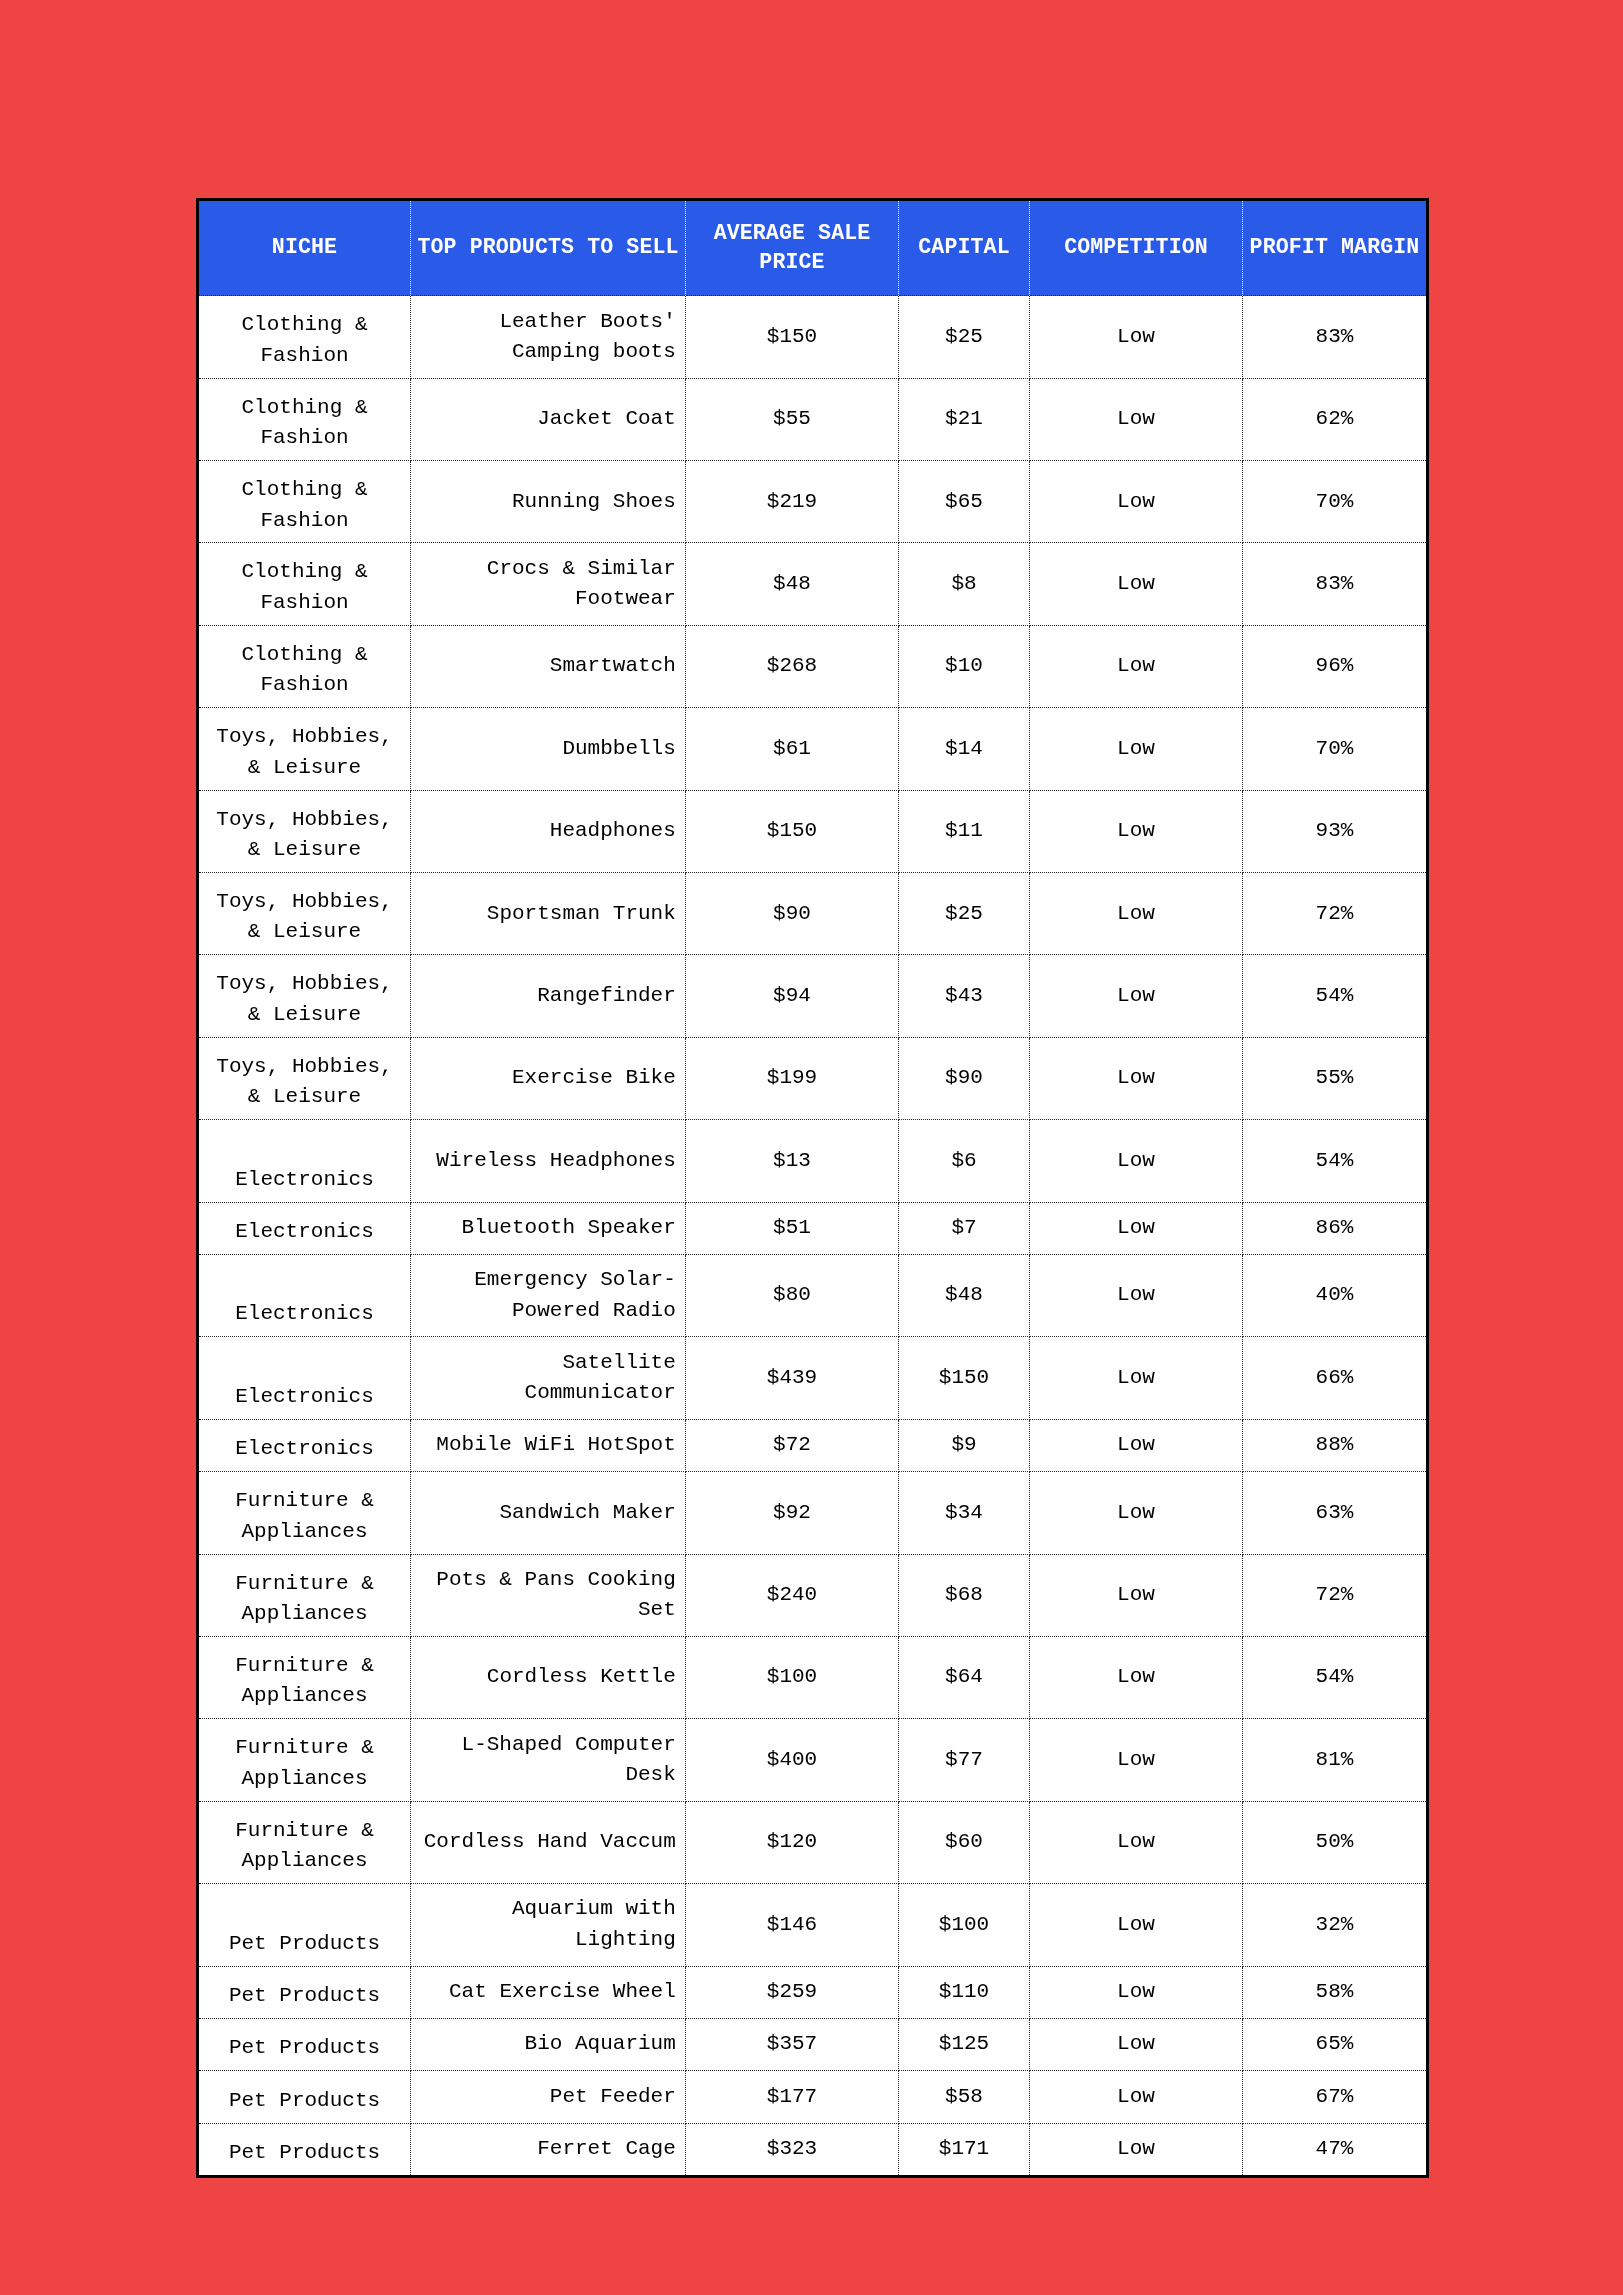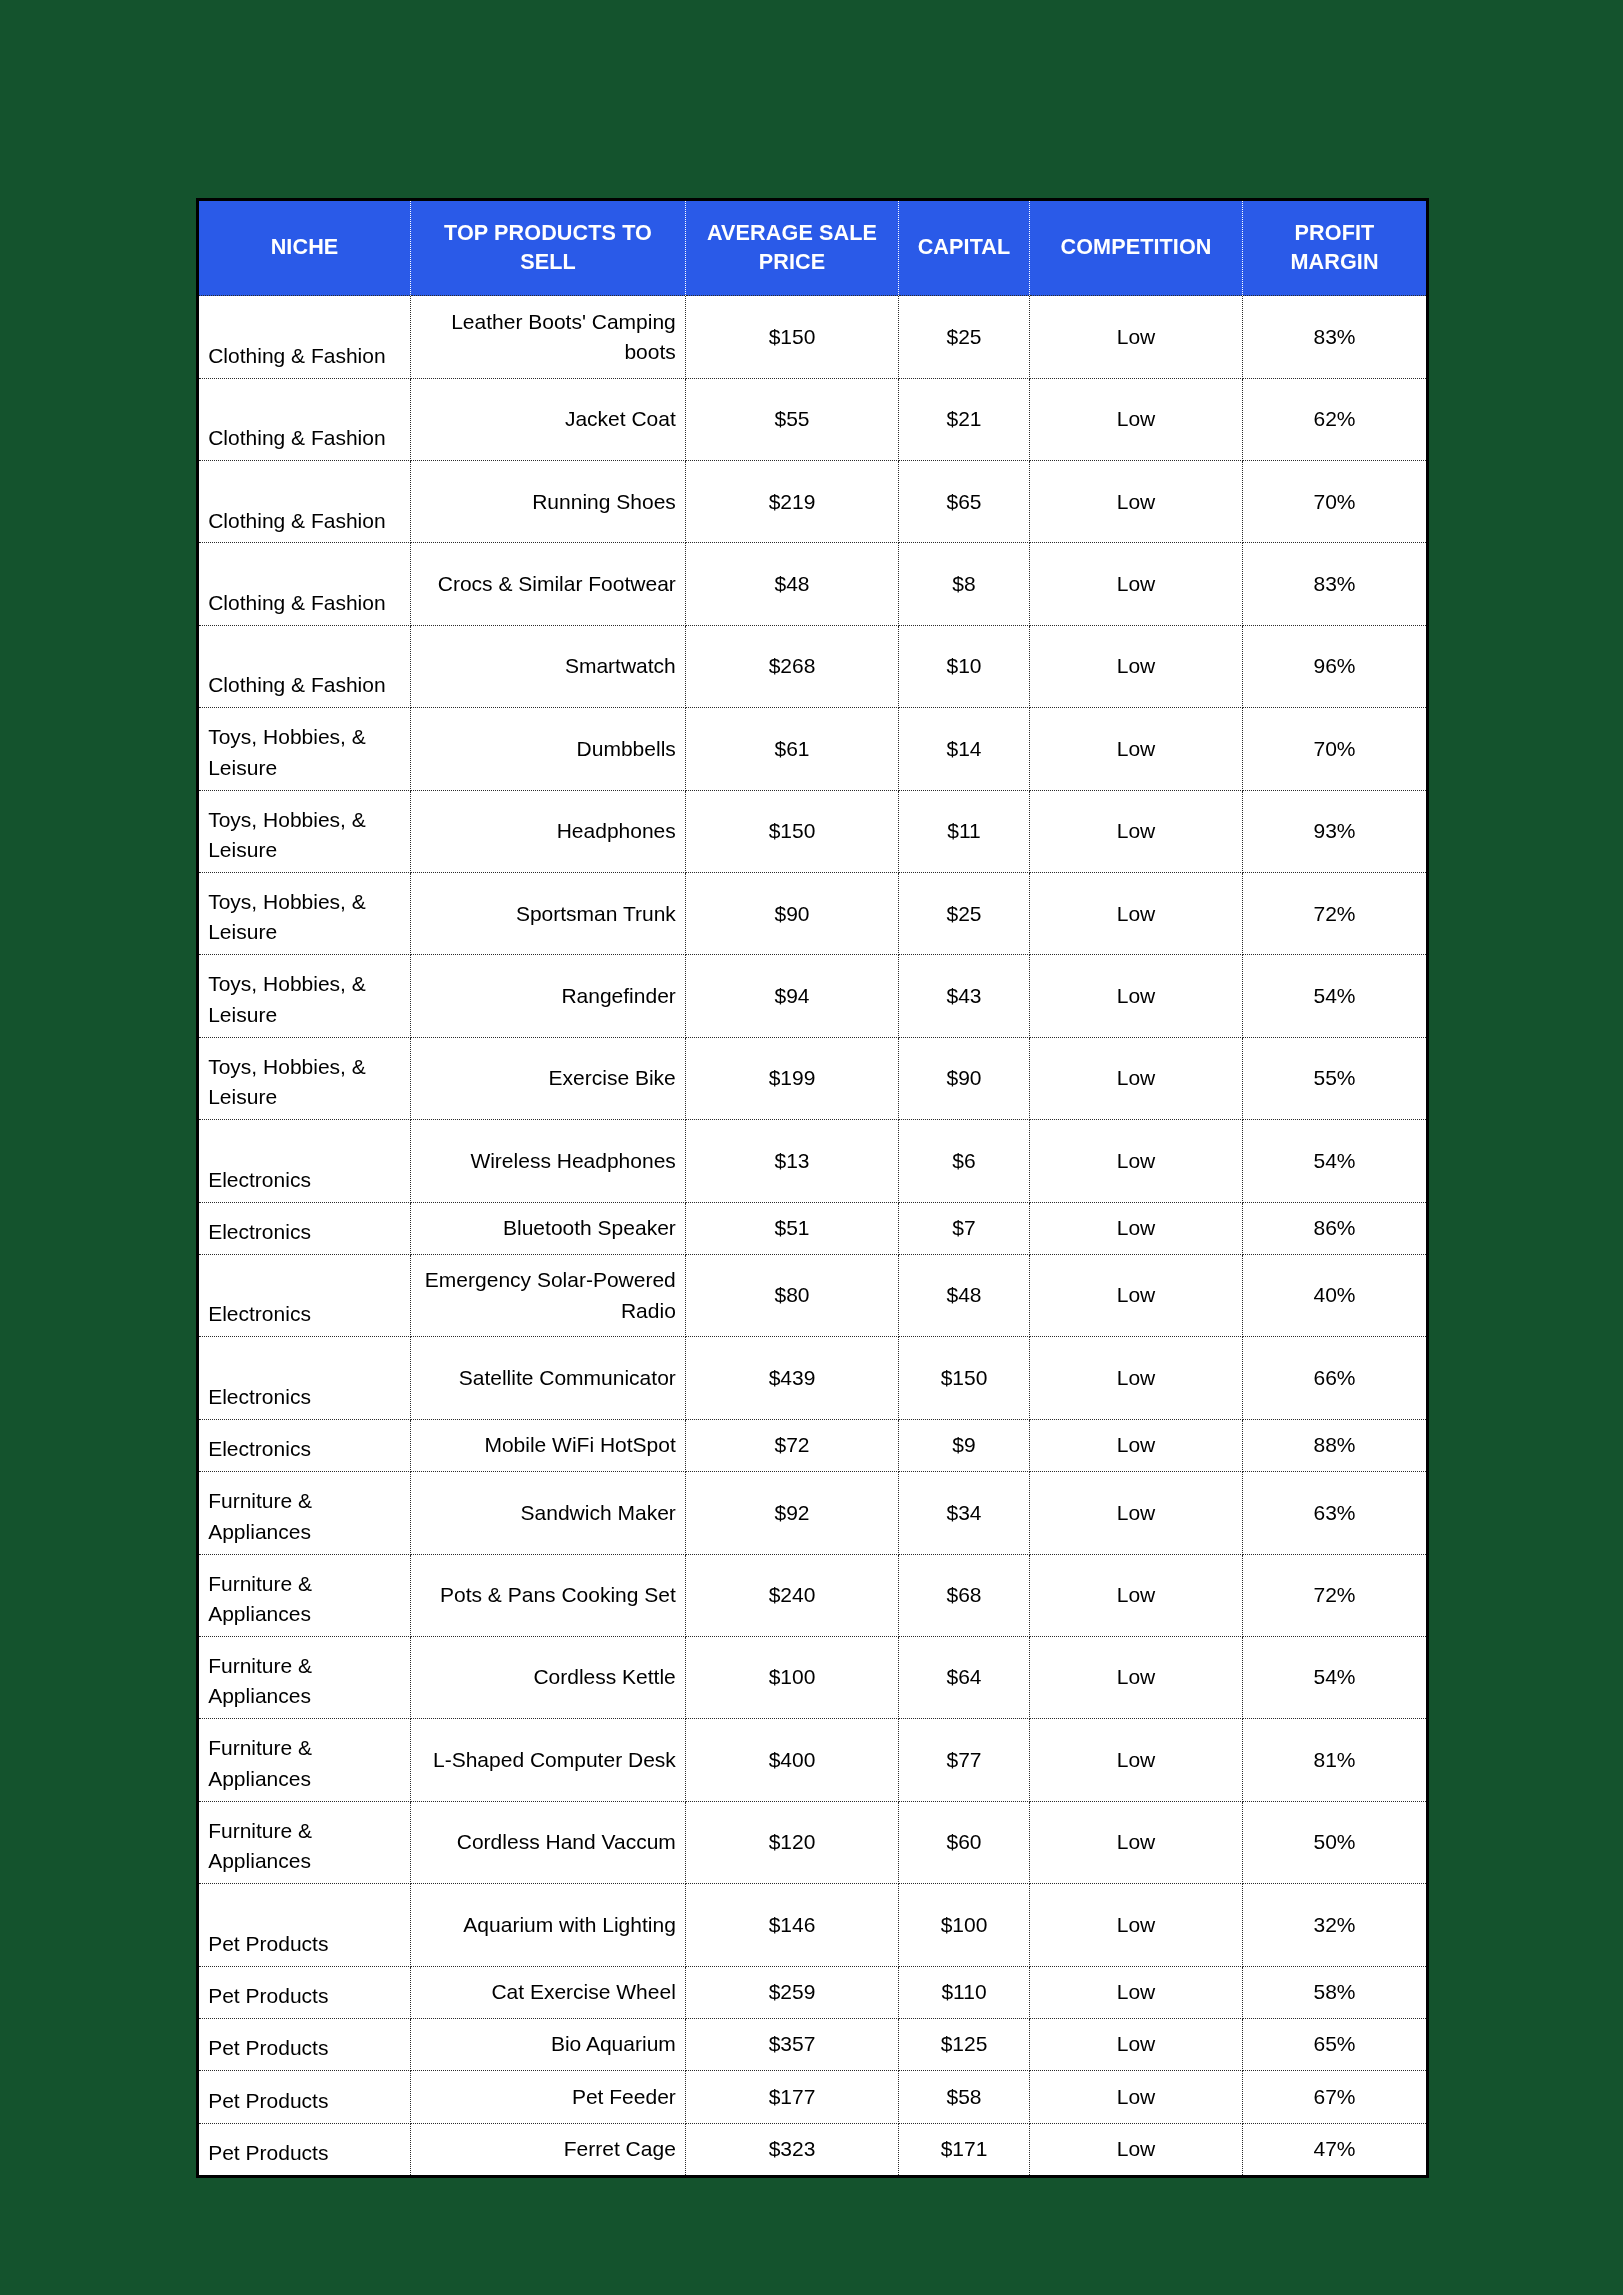--- a/index.html
+++ b/index.html
@@ -11,21 +11,22 @@
     width: 1623px;
     height: 2295px;
     font-family: "Liberation Sans", sans-serif;
     -webkit-font-smoothing: antialiased;
   }
 
   #page {
     position: relative;
     width: 1623px;
     height: 2295px;
-    background: #14532d;
+    background: #ef4444;
+    font-family: Liberation Mono, monospace;
   }
 
   #table-wrap {
     position: absolute;
     left: 196px;
     top: 198px;
     width: 1229px;
   }
 
   table.niche-table {
@@ -65,21 +66,21 @@
     font-size: 21px;
     line-height: 1.45;
     color: #000000;
     border: 1.3px dotted #2b2b2b;
     padding: 3.9px 9.2px;
     vertical-align: middle;
     background: #ffffff;
   }
 
   tbody td.niche-cell {
-    text-align: left;
+    text-align: center;
     vertical-align: bottom;
     padding-bottom: 6.5px;
   }
   tbody td.product-cell {
     text-align: right;
   }
   tbody td.num-cell,
   tbody td.comp-cell,
   tbody td.margin-cell {
     text-align: center;

